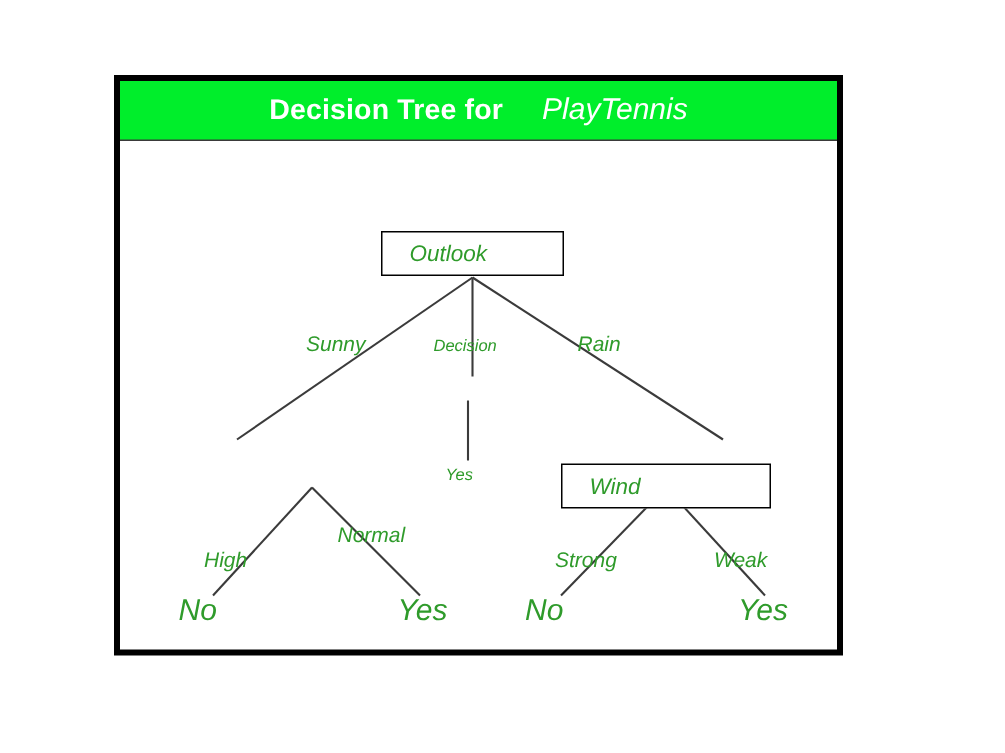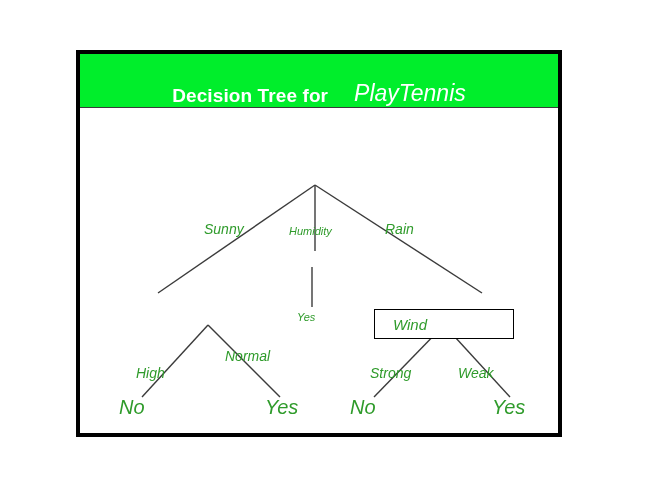--- a/index.html
+++ b/index.html
@@ -26,40 +26,40 @@
     box-sizing: border-box;
     background: #ffffff;
   }
 
   
   #title-bar {
     position: absolute;
     left: 0;
     top: 0;
     width: 100%;
-    height: 54px;
+    height: 40px;
     background: #00ee2b;
     border-bottom: 1px solid #3a3a3a;
     box-sizing: border-box;
     display: flex;
-    align-items: flex-end;
+    align-items: center;
     justify-content: center;
     white-space: nowrap;
   }
   #title-static {
     color: #ffffff;
     font-weight: bold;
     font-size: 19px;
     letter-spacing: 0.1px;
   }
   #title-emph {
     color: #ffffff;
     font-style: italic;
     font-weight: normal;
-    font-size: 23px;
+    font-size: 20px;
     margin-left: 26px;
   }
 
   
   #tree-canvas {
     position: absolute;
     left: 0;
     top: 47px;
     width: 100%;
     height: 336px;
@@ -108,21 +108,21 @@
   #label-rain     { left: 305px; top: 120px; }
 
   #leaf-overcast-yes { left: 217px; top: 210px; }
 
   #label-high   { left: 56px;  top: 264px; }
   #label-normal { left: 145px; top: 247px; }
   #leaf-no-left  { left: 39px;  top: 295px; }
   #leaf-yes-left { left: 185px; top: 295px; }
 
   #label-strong { left: 290px; top: 264px; text-align: right; }
-  #label-weak   { left: 378px; top: 264px; }
+  #label-weak   { left: 396px; top: 264px; }
   #leaf-no-right  { left: 270px; top: 295px; }
   #leaf-yes-right { left: 412px; top: 295px; }
 </style>
 </head>
 <body>
 
 <div id="slide-frame">
 
   <div id="title-bar">
     <span id="title-static">Decision Tree for</span>
@@ -137,29 +137,32 @@
         <line x1="235" y1="84" x2="235" y2="150"></line>
         <line x1="235" y1="84" x2="402" y2="192"></line>
         <line x1="232" y1="166" x2="232" y2="206"></line>
         <line x1="128" y1="224" x2="62" y2="296"></line>
         <line x1="128" y1="224" x2="200" y2="296"></line>
         <line x1="364" y1="224" x2="294" y2="296"></line>
         <line x1="364" y1="224" x2="430" y2="296"></line>
       </g>
     </svg>
 
+    <div id="node-outlook" class="node-box">
+      <span>Outlook</span>
+    </div>
 
 
     <div id="node-wind" class="node-box">
       <span>Wind</span>
     </div>
 
     <div id="label-sunny" class="edge-label">Sunny</div>
 
-    <div id="label-overcast" class="edge-label small">Humidity</div>
+    <div id="label-overcast" class="edge-label small">Decision</div>
 
     <div id="label-rain" class="edge-label">Rain</div>
 
     <div id="leaf-overcast-yes" class="leaf-label small">Yes</div>
 
     <div id="label-high" class="edge-label">High</div>
 
     <div id="label-normal" class="edge-label">Normal</div>
 
     <div id="leaf-no-left" class="leaf-label">No</div>

